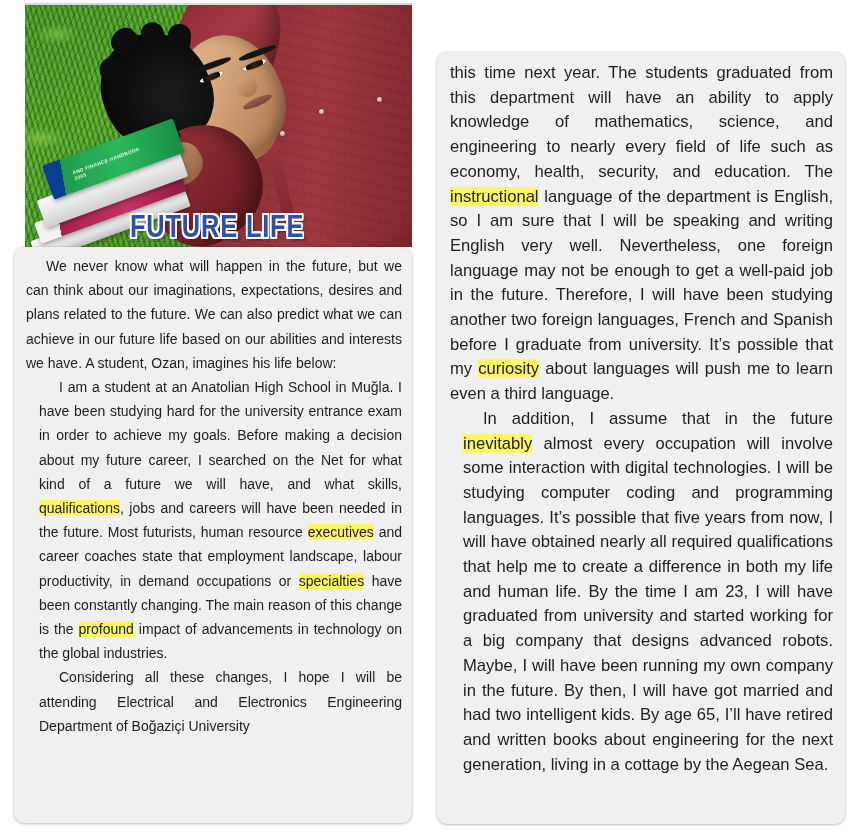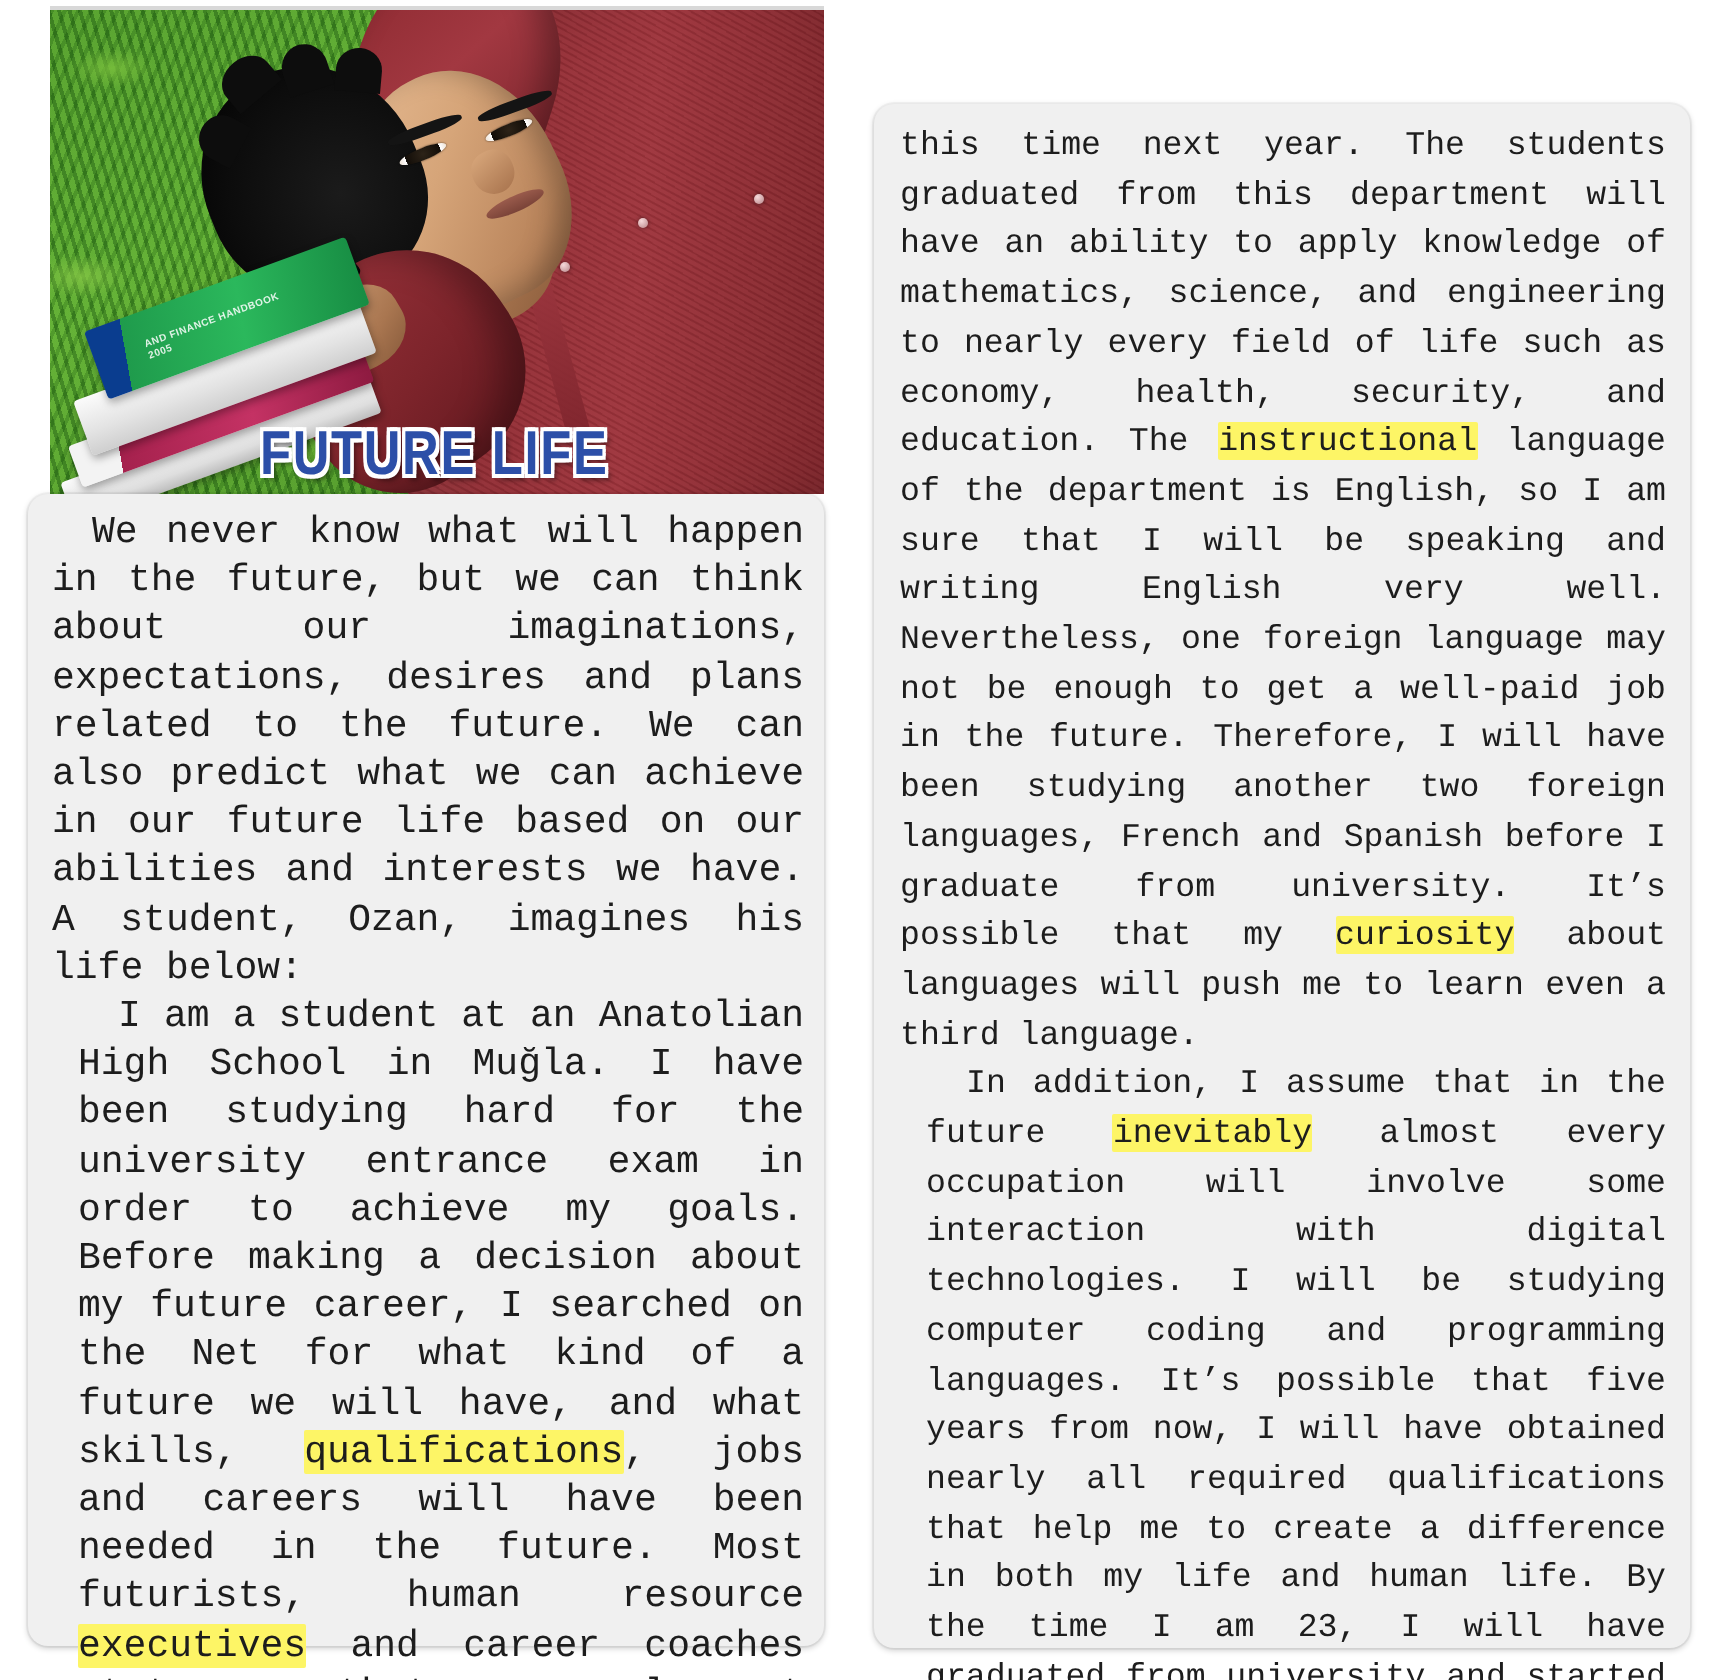--- a/index.html
+++ b/index.html
@@ -282,41 +282,41 @@
   }
 
   
   .text-panel {
     position: absolute;
     background: #f0f0f0;
     border-radius: 10px;
     box-shadow: 0 1px 3px rgba(0,0,0,.22), 0 0 0 1px rgba(0,0,0,.04);
     box-sizing: border-box;
     color: #1d1d1d;
-    font-family: Liberation Mono, monospace;
+    font-family: Liberation Sans, sans-serif;
   }
   #left-text-panel {
     left: 14px;
     top: 247px;
     width: 398px;
     height: 576px;
     padding: 7px 10px 8px 12px;
   }
   #right-text-panel {
     left: 437px;
     top: 52px;
     width: 408px;
     height: 772px;
     padding: 9px 12px 10px 13px;
   }
   .para {
     margin: 0;
     text-align: justify;
     text-justify: inter-word;
-    font-size: 19px;
+    font-size: 14px;
     line-height: 24.2px;
     text-indent: 20px;
     hyphens: none;
   }
   #right-text-panel .para { font-size: 16.6px; line-height: 24.7px; }
   .para.cont { text-indent: 0; }
   .para + .para { margin-top: 0px; margin-left: 13px; }
   mark {
     background: #fdf566;
     color: #1d1d1d;
@@ -366,20 +366,21 @@
       <div class="book book-white"></div>
       <div class="book book-green"></div>
       <div class="book-text">AND FINANCE HANDBOOK 2005</div>
 
       <figcaption id="photo-title">FUTURE LIFE</figcaption>
     </figure>
 
     <section id="left-text-panel" class="text-panel">
       <p class="para">We never know what will happen in the future, but we can think about our imaginations, expectations, desires and plans related to the future. We can also predict what we can achieve in our future life based on our abilities and interests we have. A student, Ozan, imagines his life below:</p>
       <p class="para">I am a student at an Anatolian High School in Muğla. I have been studying hard for the university entrance exam in order to achieve my goals. Before making a decision about my future career, I searched on the Net for what kind of a future we will have, and what skills, <mark>qualifications</mark>, jobs and careers will have been needed in the future. Most futurists, human resource <mark>executives</mark> and career coaches state that employment landscape, labour productivity, in demand occupations or <mark>specialties</mark> have been constantly changing. The main reason of this change is the <mark>profound</mark> impact of advancements in technology on the global industries.</p>
+      <p class="para">Considering all these changes, I hope I will be attending Electrical and Electronics Engineering Department of Boğaziçi University</p>
     </section>
   </div>
 
   <div id="right-column">
     <section id="right-text-panel" class="text-panel">
       <p class="para cont">this time next year. The students graduated from this department will have an ability to apply knowledge of mathematics, science, and engineering to nearly every field of life such as economy, health, security, and education. The <mark>instructional</mark> language of the department is English, so I am sure that I will be speaking and writing English very well. Nevertheless, one foreign language may not be enough to get a well-paid job in the future. Therefore, I will have been studying another two foreign languages, French and Spanish before I graduate from university. It’s possible that my <mark>curiosity</mark> about languages will push me to learn even a third language.</p>
       <p class="para">In addition, I assume that in the future <mark>inevitably</mark> almost every occupation will involve some interaction with digital technologies. I will be studying computer coding and programming languages. It’s possible that five years from now, I will have obtained nearly all required qualifications that help me to create a difference in both my life and human life. By the time I am 23, I will have graduated from university and started working for a big company that designs advanced robots. Maybe, I will have been running my own company in the future. By then, I will have got married and had two intelligent kids. By age 65, I’ll have retired and written books about engineering for the next generation, living in a cottage by the Aegean Sea.</p>
     </section>
   </div>
 

